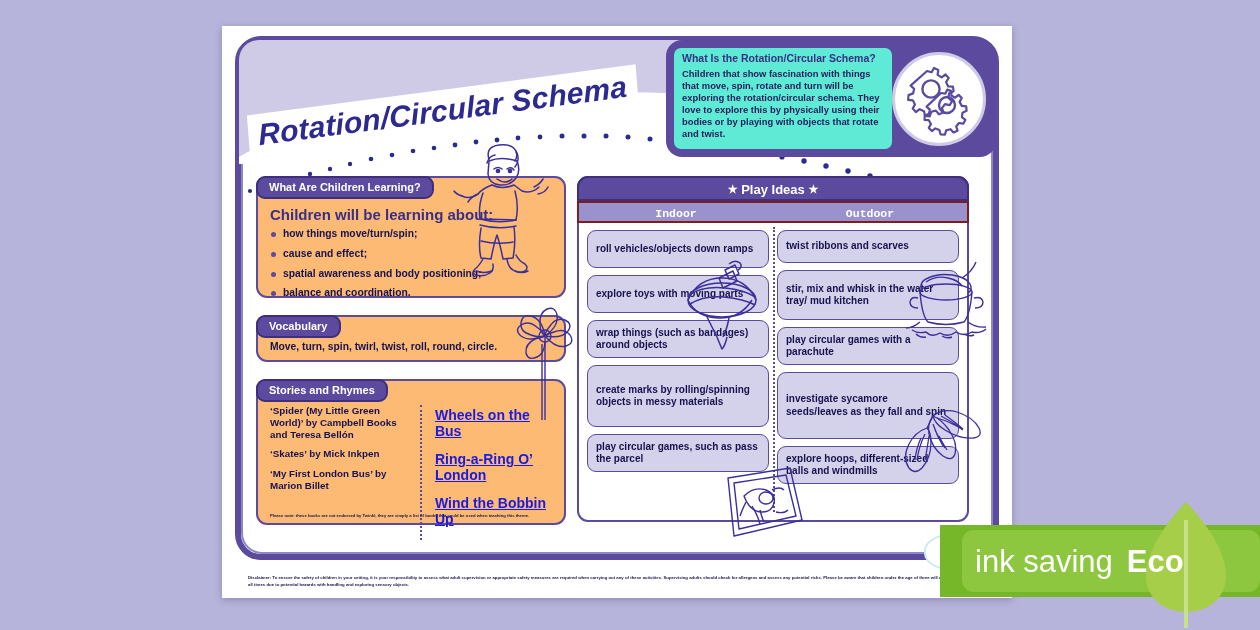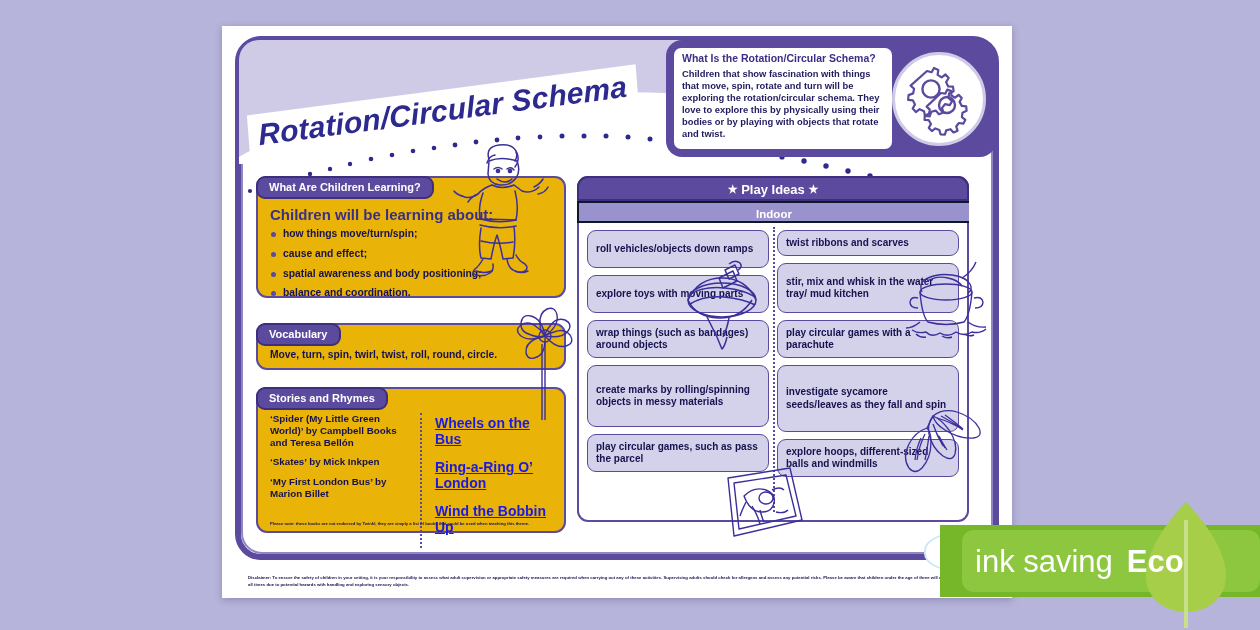--- a/index.html
+++ b/index.html
@@ -58,59 +58,59 @@
     text-shadow:0 0 2px #fff,0 0 4px #fff;
   }
 
   
   .info-outer{
     position:absolute;right:16px;top:14px;width:330px;height:117px;
     background:#5b4a9e;border-radius:16px 16px 16px 16px;
   }
   .info-card{
     position:absolute;left:6px;top:6px;width:222px;height:105px;
-    background:#ffffff;border:2px solid #5b4a9e;border-radius:9px;
+    background:#5eead4;border:2px solid #5b4a9e;border-radius:9px;
     box-sizing:border-box;padding:5px 7px 4px 8px;
   }
   .info-h{font-size:10.5px;font-weight:bold;color:#3a2f86;margin:0 0 3px 0;line-height:1.1;}
   .info-b{font-size:9.4px;font-weight:bold;color:#1f1b5e;line-height:1.28;margin:0;}
   .gear-circle{
     position:absolute;right:10px;top:12px;width:88px;height:88px;border-radius:50%;
     background:#ffffff;border:3px solid #cfcbe6;
   }
 
   
   .pill{
     display:inline-block;background:#5b4a9e;color:#fff;
     font-size:11px;font-weight:bold;border-radius:9px;
     padding:3px 11px 4px 11px;border:2px solid #3d2f7d;
     box-sizing:border-box;white-space:nowrap;
   }
 
   
   .col-left{position:absolute;left:34px;top:150px;width:310px;}
   .box{
-    position:relative;background:#eab308;border:2px solid #5b4a9e;border-radius:11px;
+    position:relative;background:#fdba74;border:2px solid #5b4a9e;border-radius:11px;
     box-sizing:border-box;
   }
   .box .pill{position:absolute;left:-2px;top:-2px;}
 
   #learning-box{height:122px;padding:26px 10px 6px 12px;}
   .lead{font-size:15px;font-weight:bold;color:#3a2f86;margin:2px 0 5px 0;}
   ul.bullets{margin:0;padding:0;list-style:none;}
   ul.bullets li{
     font-size:10.3px;font-weight:bold;color:#16124f;margin:0 0 8px 0;
     padding-left:13px;position:relative;line-height:1.15;
   }
   ul.bullets li:before{
     content:"";position:absolute;left:1px;top:4px;width:5px;height:5px;
     border-radius:50%;background:#5b4a9e;
   }
 
-  #vocab-box{margin-top:25px;height:47px;padding:24px 4px 4px 12px;}
+  #vocab-box{margin-top:17px;height:47px;padding:24px 4px 4px 12px;}
   .vocab-text{font-size:10.3px;font-weight:bold;color:#16124f;}
 
   #stories-box{margin-top:17px;height:146px;padding:24px 8px 12px 12px;}
   .stories-grid{display:flex;gap:8px;}
   .stories-left{width:180px;border-right:2px dotted #5b4a9e;padding-right:7px;}
   .stories-right{padding-left:5px;padding-top:2px;}
   .story{font-size:9.8px;font-weight:bold;color:#16124f;margin:0 0 8px 0;line-height:1.2;}
   .rhyme{
     display:block;font-size:14px;font-weight:bold;color:#1a1ae0;
     text-decoration:underline;margin:0 0 12px 0;line-height:1.15;
@@ -128,21 +128,21 @@
   .play-head{
     position:absolute;left:-2px;top:-2px;right:-2px;height:25px;
     background:#5b4a9e;border:2px solid #3d2f7d;border-radius:11px 11px 0 0;
     color:#fff;font-size:13px;font-weight:bold;text-align:center;line-height:23px;
     box-sizing:border-box;
   }
   .play-head .star{font-size:11px;vertical-align:1px;}
   .subtabs{position:absolute;left:-2px;top:23px;right:-2px;height:22px;display:flex;}
   .subtab{
     flex:1;background:#9a92cd;color:#fff;font-size:11.5px;font-weight:bold;
-    text-align:center;line-height:22px;border:2px solid #0f172a;box-sizing:border-box;
+    text-align:center;line-height:22px;border:2px solid #7f1d1d;box-sizing:border-box;font-family:Liberation Mono, monospace;
   }
   .subtab.left{border-right:none;border-radius:0 0 0 0;}
   .subtab.right{border-left:none;}
   .divider{
     position:absolute;left:50%;top:49px;bottom:8px;width:0;
     border-left:2px dotted #5b4a9e;
   }
   .cards{
     position:absolute;top:52px;bottom:6px;display:flex;flex-direction:column;
     gap:7px;
@@ -311,34 +311,35 @@
 
     <div class="col-right">
       <div class="play-head">
         <span class="star">★</span>
         <span>Play Ideas</span>
         <span class="star">★</span>
       </div>
 
       <div class="subtabs">
         <div class="subtab left">Indoor</div>
+        <div class="subtab right">Outdoor</div>
       </div>
 
       <div class="divider"></div>
 
       <div class="cards indoor">
         <div class="card" style="height:38px">roll vehicles/objects down ramps</div>
         <div class="card" style="height:38px">explore toys with moving parts</div>
         <div class="card" style="height:38px">wrap things (such as bandages) around objects</div>
         <div class="card" style="height:62px">create marks by rolling/spinning objects in messy materials</div>
         <div class="card" style="height:38px">play circular games, such as pass the parcel</div>
       </div>
 
       <div class="cards outdoor">
-        <div class="card" style="height:26px">twist ribbons and scarves</div>
+        <div class="card" style="height:33px">twist ribbons and scarves</div>
         <div class="card" style="height:50px">stir, mix and whisk in the water tray/ mud kitchen</div>
         <div class="card" style="height:38px">play circular games with a parachute</div>
         <div class="card" style="height:67px">investigate sycamore seeds/leaves as they fall and spin</div>
         <div class="card" style="height:38px">explore hoops, different-sized balls and windmills</div>
       </div>
     </div>
 
     <div class="art" style="left:215px;top:115px;">
       <svg width="130" height="145" viewBox="0 0 130 145">
         <g fill="none" stroke="#3b2f9c" stroke-width="1.5" stroke-linecap="round" stroke-linejoin="round">

